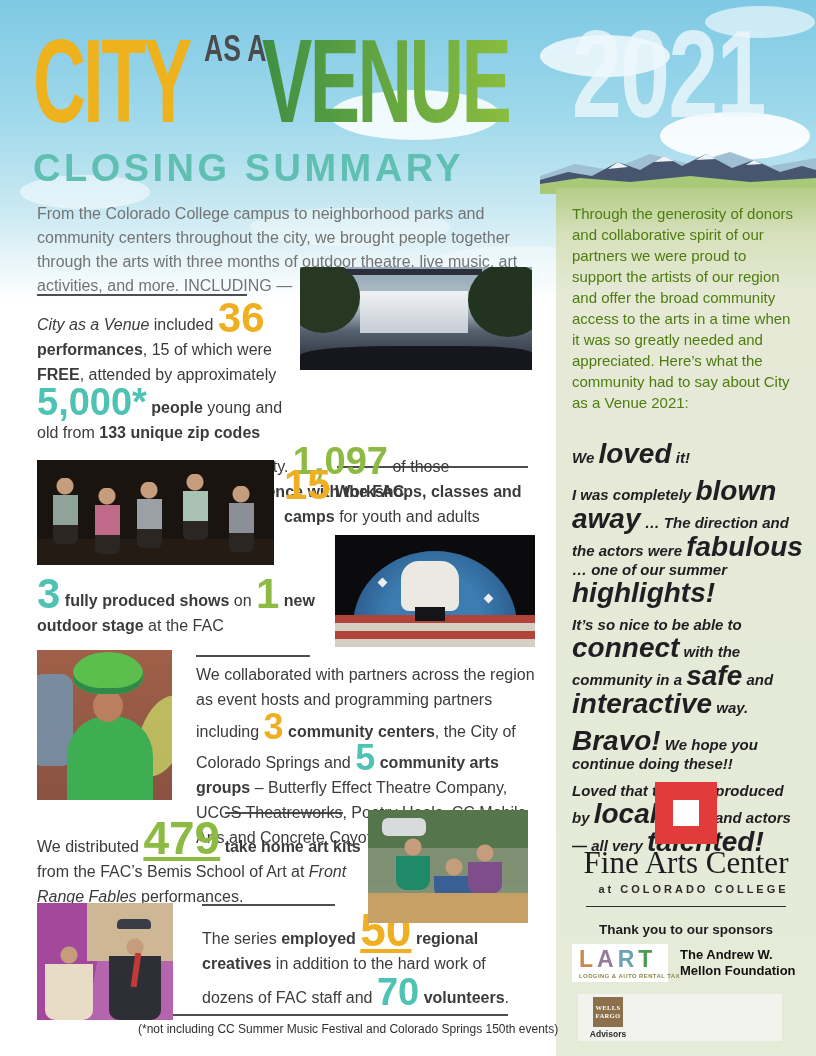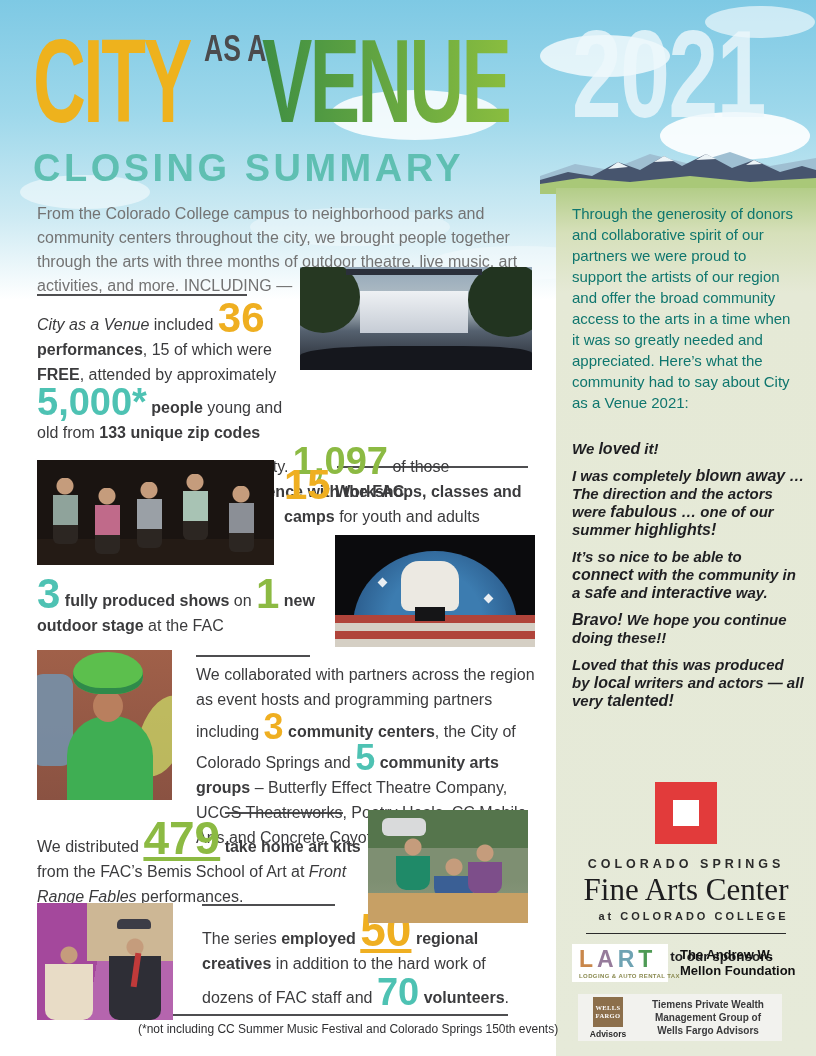--- a/index.html
+++ b/index.html
@@ -18,24 +18,24 @@
               background:linear-gradient(90deg,#3f8f43,#8abd3f);
               -webkit-background-clip:text;background-clip:text;color:#5aa341;-webkit-text-fill-color:transparent;}
   .logo-sub{position:absolute;left:33px;top:147px;font-size:38px;font-weight:800;color:#5fbfb2;
             letter-spacing:3.5px;white-space:nowrap;}
   .logo-year{position:absolute;left:572px;top:12px;font-size:124px;font-weight:800;line-height:1;
              color:#eef8fc;opacity:.8;letter-spacing:-2px;transform:scaleX(.72);transform-origin:left top;}
   .mtn{position:absolute;left:540px;top:128px;width:276px;height:66px;}
   
   .panel{position:absolute;left:556px;top:188px;width:260px;height:868px;
          background:linear-gradient(180deg,#b3cd88 0px,#d6e0ba 45px,#e5e9d6 105px,#e6ead9 100%);}
-  .r-intro{position:absolute;left:572px;top:203px;width:228px;font-size:15px;line-height:1.4;color:#0f766e;}
+  .r-intro{position:absolute;left:572px;top:203px;width:228px;font-size:15px;line-height:1.4;color:#4d7c0f;}
   .testimonials{position:absolute;left:572px;top:440px;width:233px;color:#1f1f22;}
   .t{font-style:italic;font-weight:700;font-size:15px;line-height:1.2;margin:0 0 9px;}
-  .tb{font-size:16px;line-height:1;}
+  .tb{font-size:28px;line-height:1;}
   .fac{position:absolute;left:556px;top:782px;width:260px;text-align:center;color:#1d1d1f;}
   .fac-logo{box-sizing:content-box;width:26px;height:26px;border:18px solid #e23b3b;background:#fff;margin:0 auto;}
   .fac-location{margin-top:13px;font-size:12.5px;font-weight:700;letter-spacing:4px;color:#2b2b2b;}
   .fac-name{font-family:"Liberation Serif",serif;font-size:31px;margin-top:1px;}
   .fac-college{font-size:11px;font-weight:700;letter-spacing:3px;color:#2b2b2b;margin-top:2px;padding-left:15px;}
   .fac-divider{width:200px;height:1px;background:#2b2b2b;margin:11px auto 0;}
   .sponsors-heading{margin-top:15px;font-size:13.5px;font-weight:700;}
   .sponsor-row1{position:absolute;left:572px;top:944px;width:234px;display:flex;align-items:center;gap:12px;}
   .lart-box{background:#fff;padding:4px 7px 3px;width:96px;box-sizing:border-box;}
   .lart-letters{display:flex;gap:4px;font-weight:800;font-size:23px;line-height:1;}
@@ -200,21 +200,20 @@
   <div class="testimonials">
     <p class="t"><span>We </span><span class="tb">loved</span><span> it!</span></p>
     <p class="t"><span>I was completely </span><span class="tb">blown away</span><span> … The direction and the actors were </span><span class="tb">fabulous</span><span> … one of our summer </span><span class="tb">highlights!</span></p>
     <p class="t"><span>It’s so nice to be able to </span><span class="tb">connect</span><span> with the community in a </span><span class="tb">safe</span><span> and </span><span class="tb">interactive</span><span> way.</span></p>
     <p class="t"><span class="tb">Bravo!</span><span> We hope you continue doing these!!</span></p>
     <p class="t"><span>Loved that this was produced by </span><span class="tb">local</span><span> writers and actors — all very </span><span class="tb">talented!</span></p>
   </div>
 
   <div class="fac">
     <div class="fac-logo"></div>
-    <div class="fac-location">COLORADO SPRINGS</div>
     <div class="fac-name">Fine Arts Center</div>
     <div class="fac-college">at COLORADO COLLEGE</div>
     <div class="fac-divider"></div>
     <div class="sponsors-heading">Thank you to our sponsors</div>
   </div>
 
   <div class="sponsor-row1">
     <div class="lart-box">
       <div class="lart-letters">
         <span style="color:#c9874b">L</span>
@@ -225,16 +224,15 @@
       <div class="lart-tagline">LODGING &amp; AUTO RENTAL TAX</div>
     </div>
     <div class="mellon">The Andrew W. Mellon Foundation</div>
   </div>
 
   <div class="sponsor-row2">
     <div class="wf">
       <div class="wf-square">WELLS FARGO</div>
       <div class="wf-advisors">Advisors</div>
     </div>
-    <div class="tiemens">Tiemens Private Wealth Management Group of Wells Fargo Advisors</div>
   </div>
 
 </div>
 
 </body></html>

